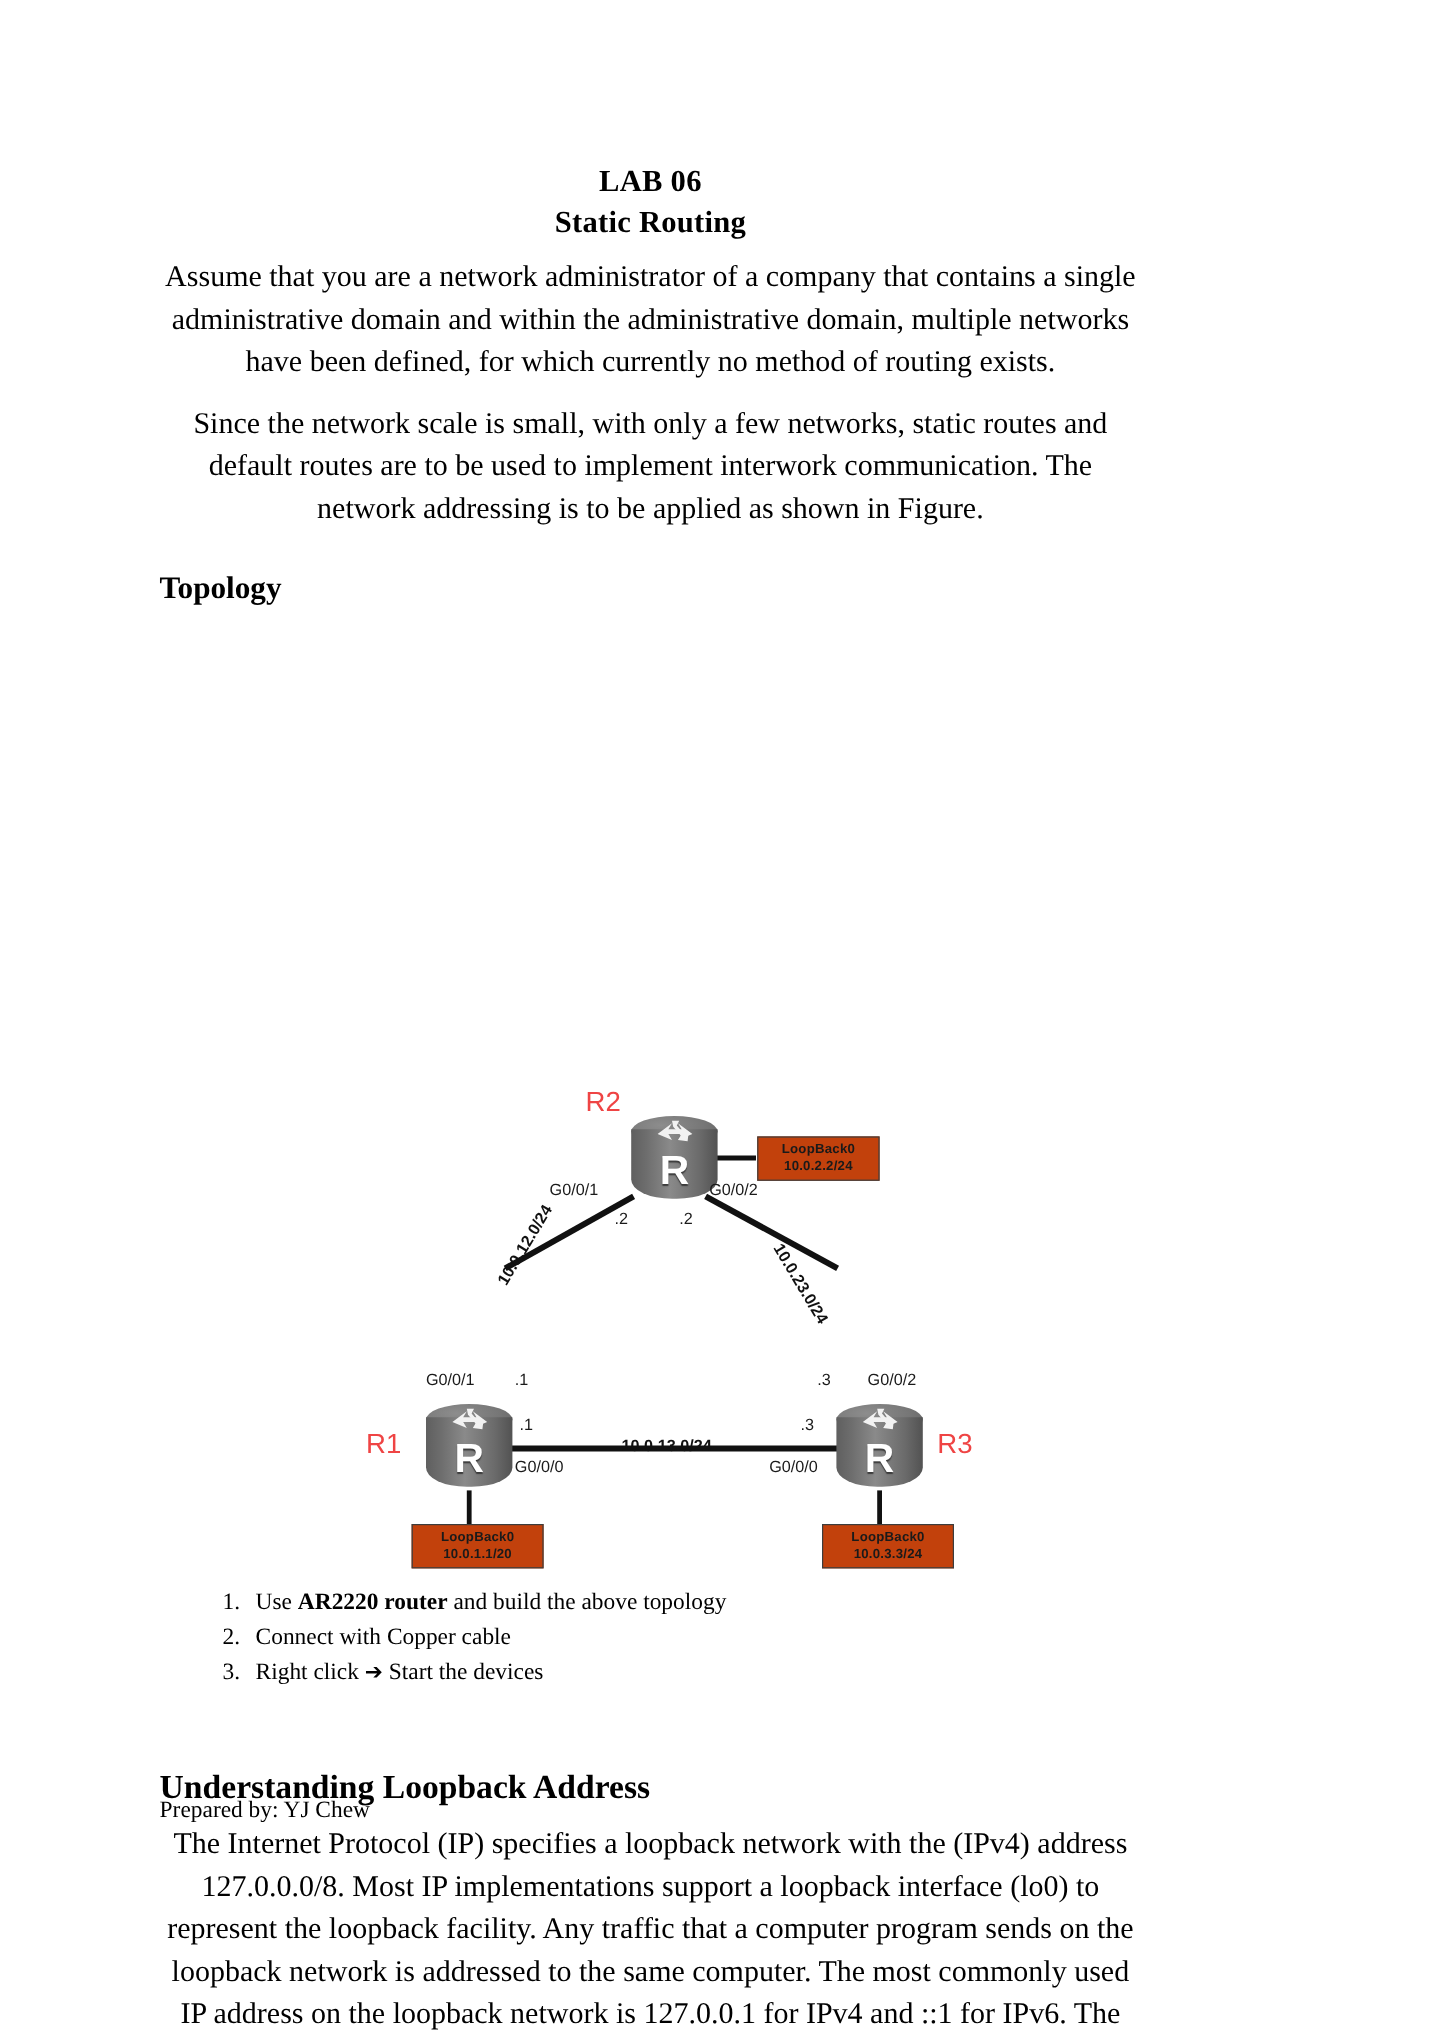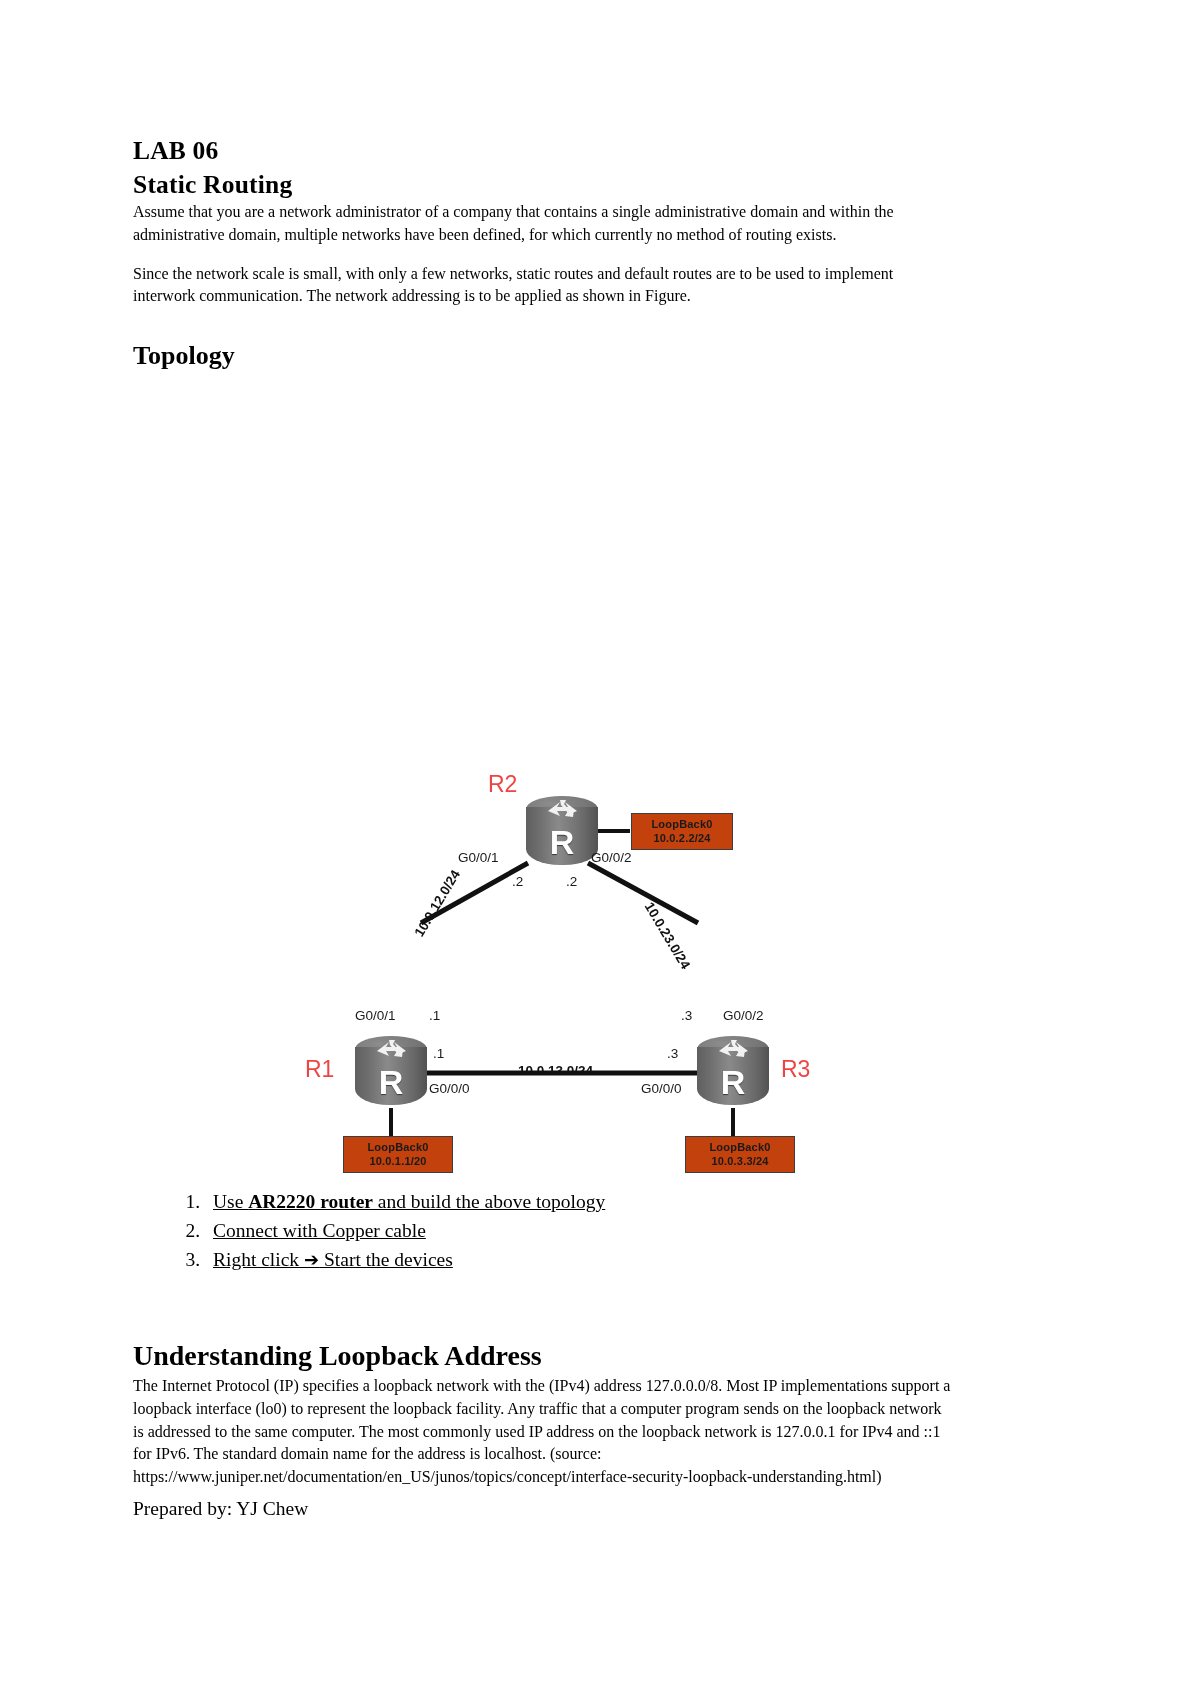--- a/index.html
+++ b/index.html
@@ -24,20 +24,21 @@
   }
   .content {
     position: absolute;
     left: 133px;
     top: 0;
     width: 818px;
   }
 
   
   .doc-title {
+    text-align: center;
     font-weight: bold;
     font-size: 25.5px;
     line-height: 1.32;
     letter-spacing: 0.2px;
   }
   .doc-title.first { padding-top: 134px; }
 
   h2.section {
     font-weight: bold;
     font-size: 26px;
@@ -46,34 +47,34 @@
   }
   h2.section.topology { margin-top: 32px; }
   h2.big {
     font-weight: bold;
     font-size: 28px;
     margin: 0 0 2px 0;
     line-height: 1.25;
   }
 
   p.body {
-    font-size: 16px;
+    font-size: 25px;
     line-height: 1.42;
-    margin: 0 0 16px 0;
-    text-align: left;
+    margin: 12px 0 16px 0;
+    text-align: center;
   }
 
   
   ol.steps {
     font-size: 19.5px;
     line-height: 1.42;
     margin: 10px 0 0 0;
     padding-left: 72px;
   }
-  ol.steps li { margin-bottom: 1px; padding-left: 8px; text-decoration: underline; }
+  ol.steps li { margin-bottom: 1px; padding-left: 8px; }
   ol.steps b { font-weight: bold; }
   .arrow { font-family: "DejaVu Sans", sans-serif; font-size: 18px; }
 
   
   .footer {
     position: absolute;
     left: 133px;
     top: 1498px;
     font-size: 19.5px;
     text-align: center;

